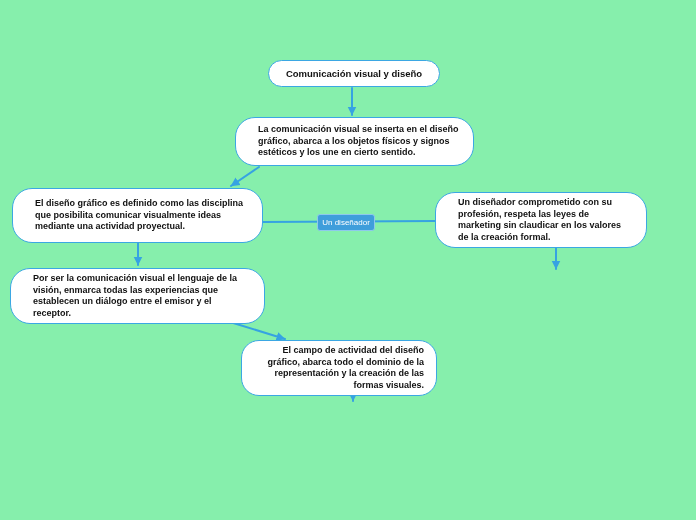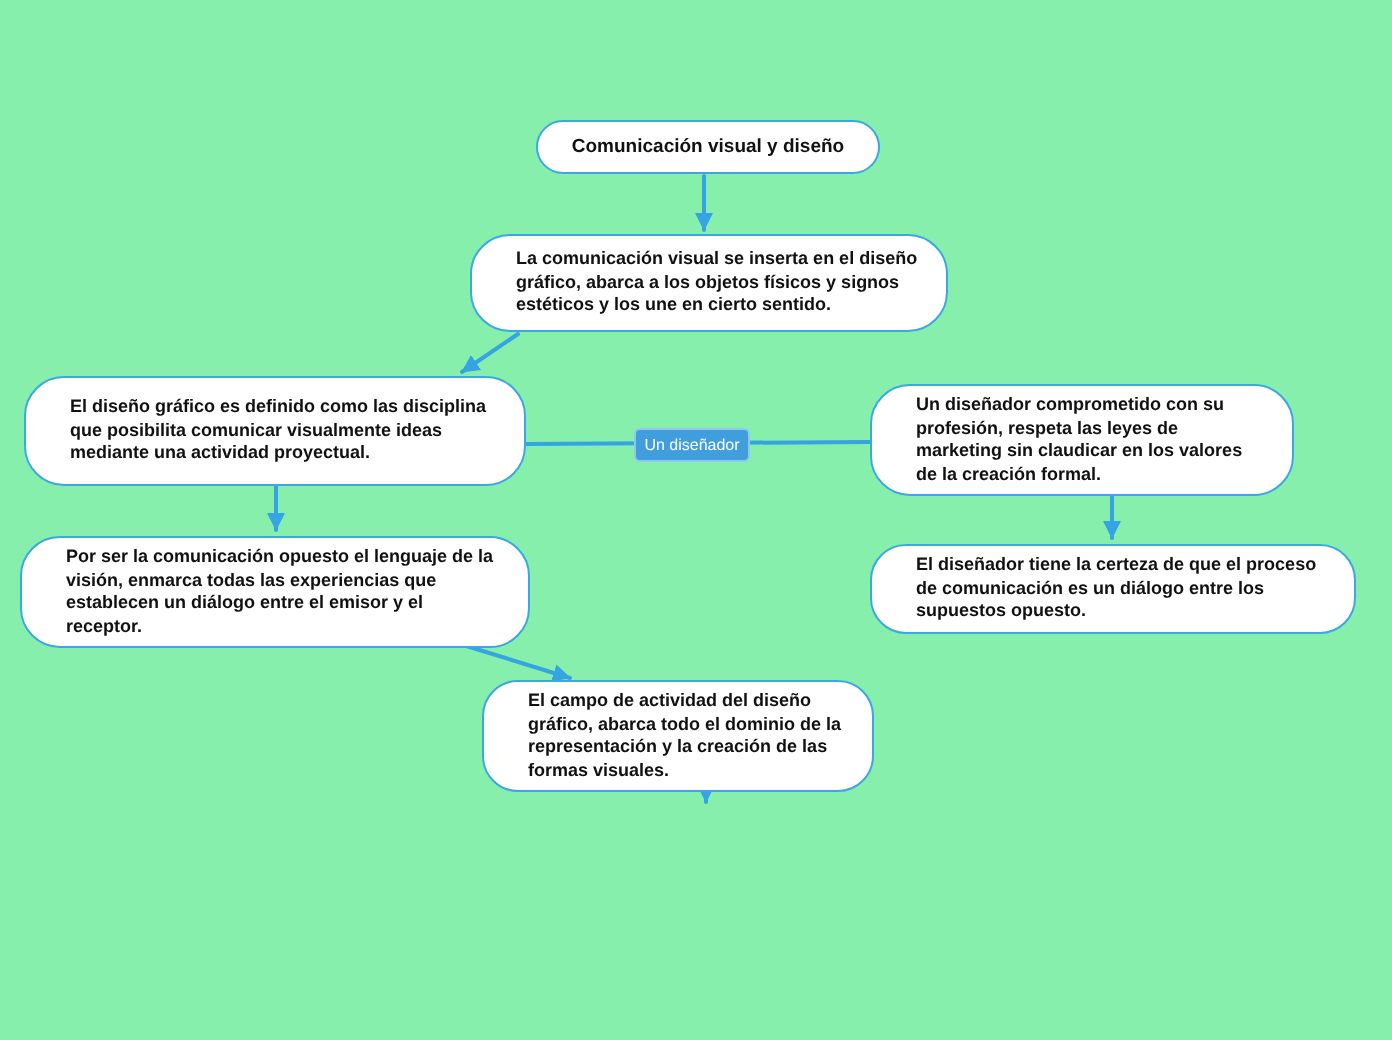--- a/index.html
+++ b/index.html
@@ -44,21 +44,21 @@
     padding: 2px 8px;
     border-radius: 14px;
     font-size: 9.5px;
   }
   #n-root   { left: 268px; top: 60px;  width: 172px; min-height: 27px; }
   #n-intro  { left: 235px; top: 117px; width: 239px; min-height: 49px; }
   #n-def    { left: 12px;  top: 188px; width: 251px; min-height: 55px; }
   #n-dis    { left: 435px; top: 192px; width: 212px; min-height: 53px; }
   #n-leng   { left: 10px;  top: 268px; width: 255px; min-height: 55px; }
   #n-cert   { left: 435px; top: 272px; width: 243px; min-height: 44px; border-radius: 18px; }
-  #n-campo  { left: 241px; top: 340px; width: 196px; min-height: 44px; border-radius: 18px; }
+  #n-campo  { left: 241px; top: 340px; width: 196px; min-height: 44px; border-radius: 18px; text-align: right; }
   #n-est    { left: 225px; top: 404px; width: 256px; min-height: 55px; }
 
   .relation-label {
     position: absolute;
     left: 317px;
     top: 214px;
     width: 58px;
     height: 17px;
     box-sizing: border-box;
     background: #3f9edb;
@@ -97,22 +97,21 @@
   </svg>
 
   <div class="node root" id="n-root">Comunicación visual y diseño</div>
 
   <div class="node" id="n-def">El diseño gráfico es definido como las disciplina que posibilita comunicar visualmente ideas mediante una actividad proyectual.</div>
 
   <div class="node" id="n-intro">La comunicación visual se inserta en el diseño gráfico, abarca a los objetos físicos y signos estéticos y los une en cierto sentido.</div>
 
   <div class="node" id="n-dis">Un diseñador comprometido con su profesión, respeta las leyes de marketing sin claudicar en los valores de la creación formal.</div>
 
-  <div class="node" id="n-leng">Por ser la comunicación opuesto el lenguaje de la visión, enmarca todas las experiencias que establecen un diálogo entre el emisor y el receptor.</div>
+  <div class="node" id="n-leng">Por ser la comunicación visual el lenguaje de la visión, enmarca todas las experiencias que establecen un diálogo entre el emisor y el receptor.</div>
 
-  <div class="node" id="n-cert">El diseñador tiene la certeza de que el proceso de comunicación es un diálogo entre los supuestos opuesto.</div>
 
   <div class="node" id="n-campo">El campo de actividad del diseño gráfico, abarca todo el dominio de la representación y la creación de las formas visuales.</div>
 
 
   <div class="relation-label">Un diseñador</div>
 
 </div>
 
 </body></html>

